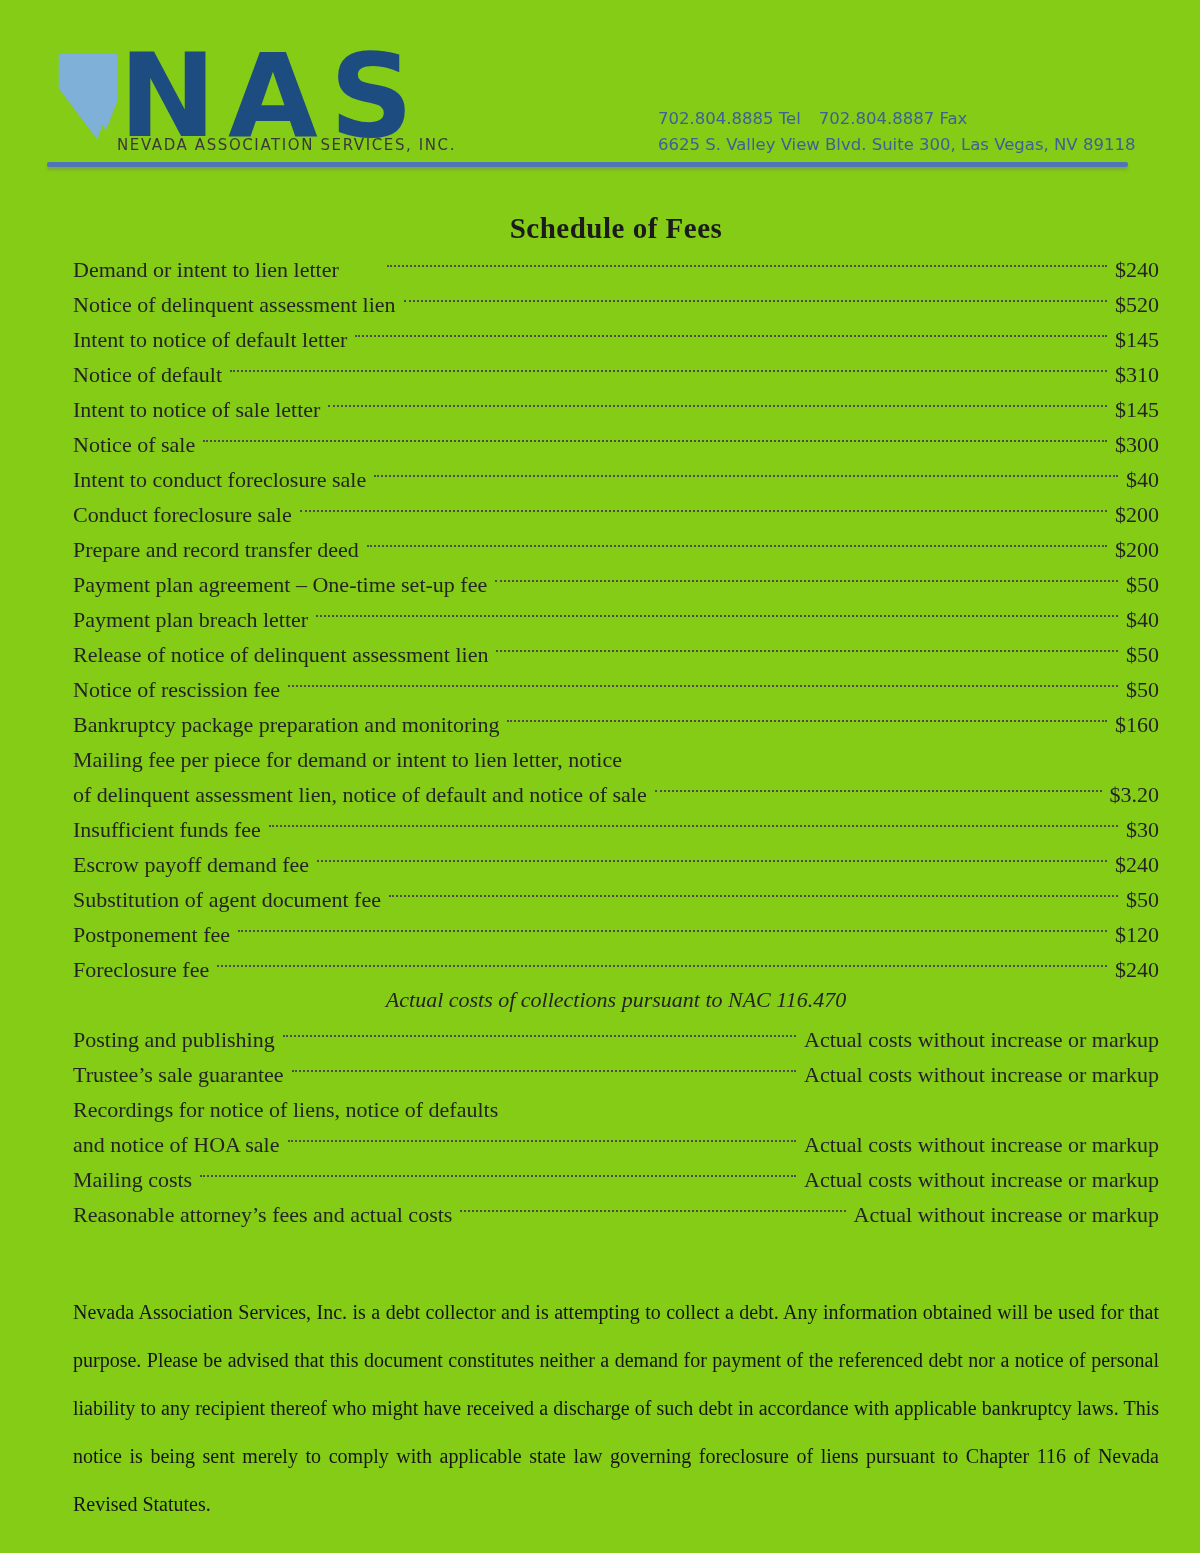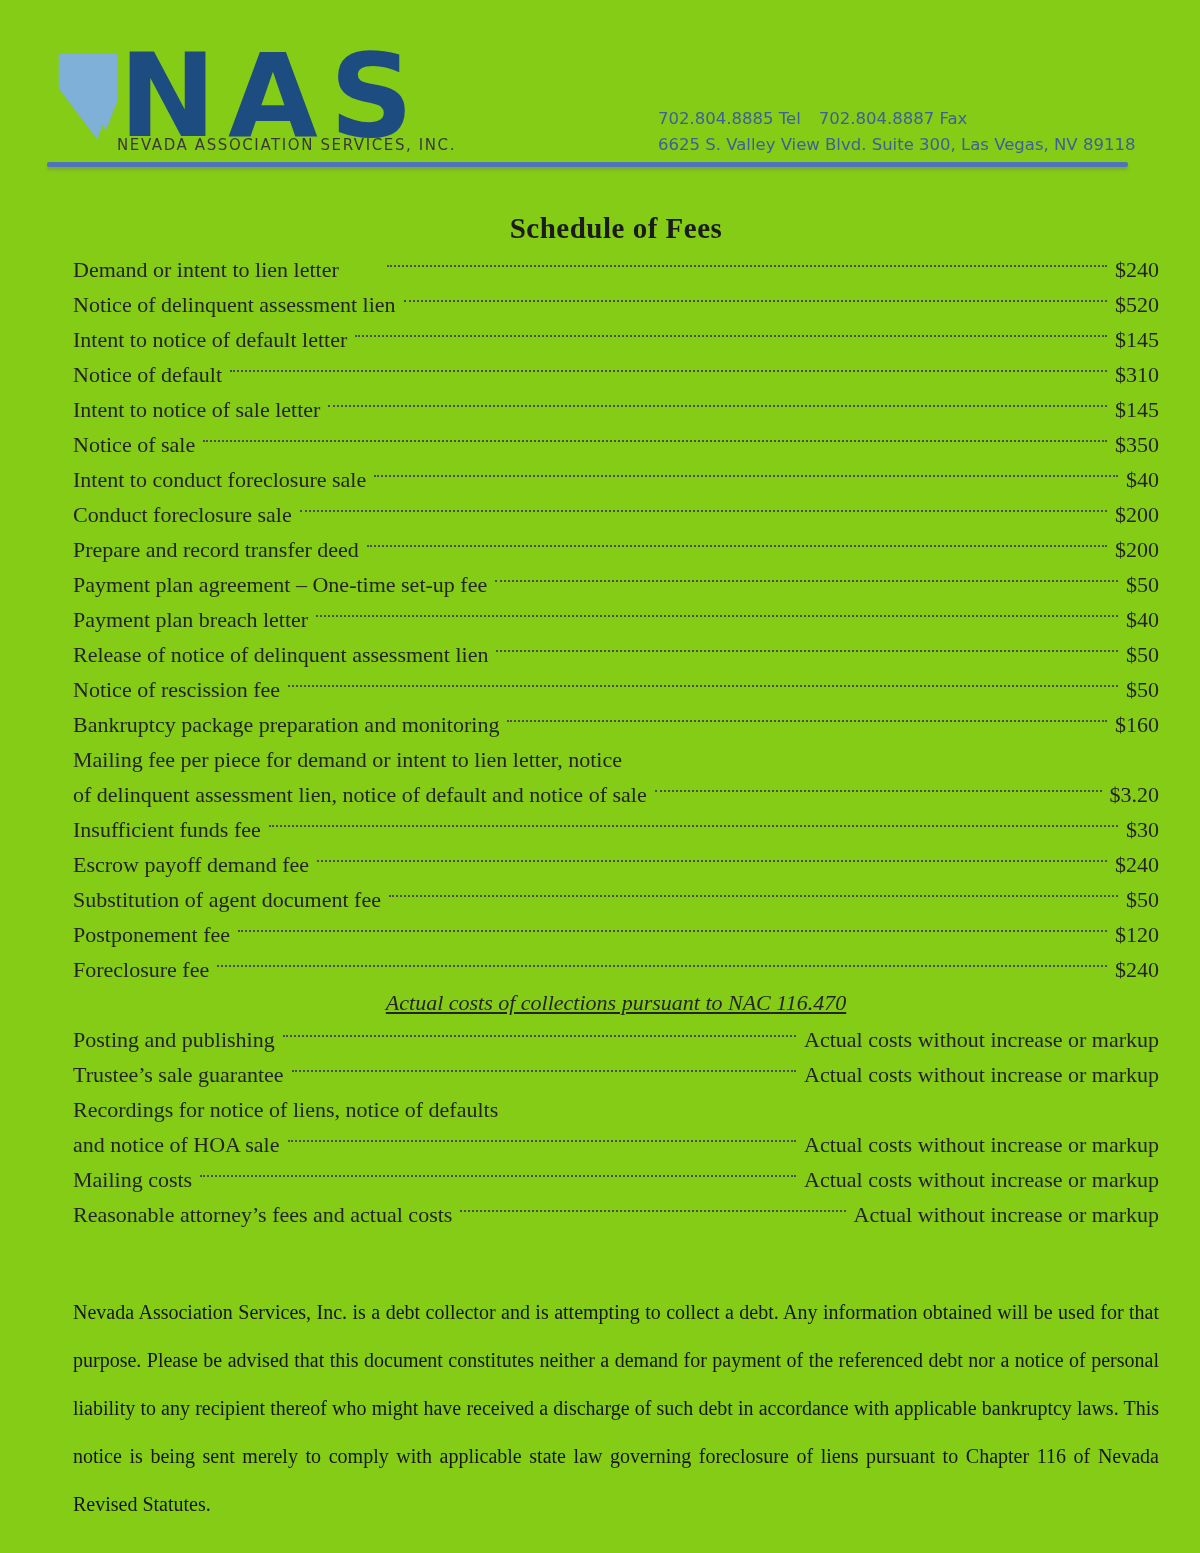--- a/index.html
+++ b/index.html
@@ -54,22 +54,22 @@
   }
   .fee-label { white-space:nowrap; }
   .leader {
     flex:1; min-width:20px;
     margin:0 8px 7px 8px;
     border-bottom:2.5px dotted #4c4c4c;
   }
   .leader.gap-lg { margin-left:48px; }
   .fee-value { white-space:nowrap; }
   .note {
-    height:35px; display:flex; align-items:center; justify-content:center;
-    font-style:italic; font-size:22px; color:#242424;text-decoration:underline;
+    height:35px; display:flex; align-items:flex-start; justify-content:center;
+    font-style:italic; font-size:22px; color:#242424;
   }
   .note > span { padding-bottom:3px; }
 
   
   .disclaimer {
     margin-top:56px;
     font-size:20px; line-height:48px;
     text-align:justify; color:#161616;
   }
 </style>
@@ -120,21 +120,21 @@
       <span class="fee-value">$310</span>
     </div>
     <div class="fee-row">
       <span class="fee-label">Intent to notice of sale letter</span>
       <span class="leader"></span>
       <span class="fee-value">$145</span>
     </div>
     <div class="fee-row">
       <span class="fee-label">Notice of sale</span>
       <span class="leader"></span>
-      <span class="fee-value">$350</span>
+      <span class="fee-value">$300</span>
     </div>
     <div class="fee-row">
       <span class="fee-label">Intent to conduct foreclosure sale</span>
       <span class="leader"></span>
       <span class="fee-value">$40</span>
     </div>
     <div class="fee-row">
       <span class="fee-label">Conduct foreclosure sale</span>
       <span class="leader"></span>
       <span class="fee-value">$200</span>

